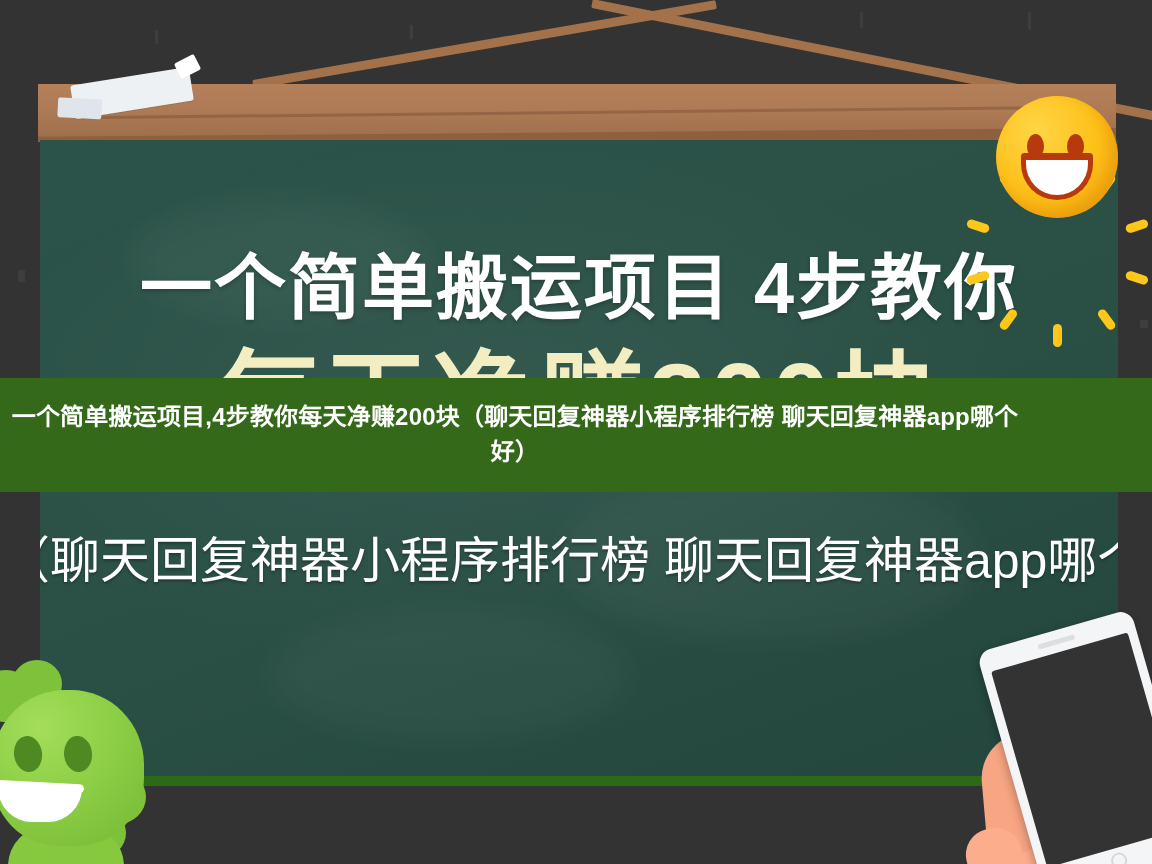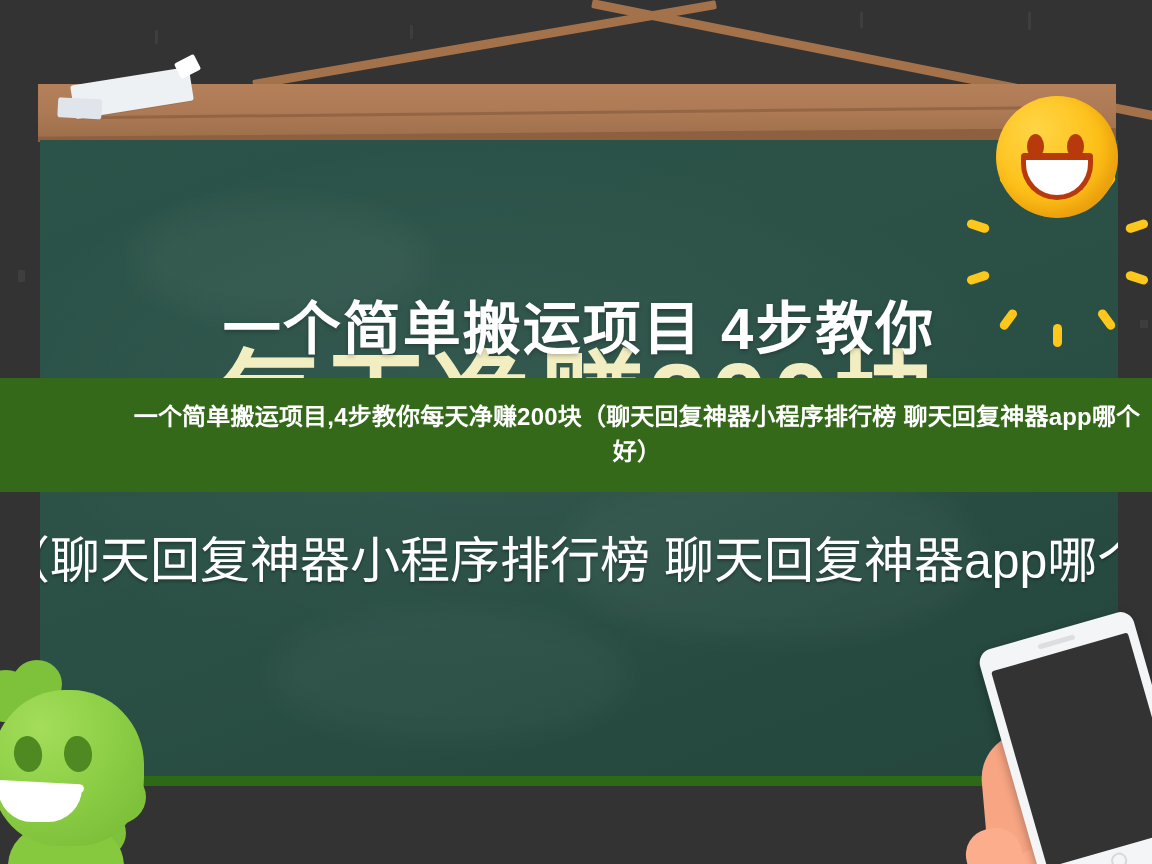--- a/index.html
+++ b/index.html
@@ -118,27 +118,26 @@
   }
 
   
   .headline {
     position: absolute;
     left: 0;
     top: 112px;
     width: 1078px;
     text-align: center;
     color: #ffffff;
-    font-size: 58px;
+    font-size: 72px;
     font-weight: 700;
     letter-spacing: 2px;
     line-height: 1;
     white-space: nowrap;
     text-shadow: 0 2px 4px rgba(0,0,0,0.25);
-    margin-top: 48px;
   }
 
   
   .subhead-yellow {
     position: absolute;
     left: 0;
     top: 208px;
     width: 1078px;
     text-align: center;
     color: #f2eec2;
@@ -168,21 +167,21 @@
   
   .caption-band {
     position: absolute;
     left: 0;
     top: 378px;
     width: 1152px;
     height: 114px;
     background: #35691a;
     display: flex;
     align-items: center;
-    justify-content: flex-end;
+    justify-content: flex-start;
     z-index: 6;
   }
   .caption-text {
     width: 1030px;
     text-align: center;
     color: #ffffff;
     font-size: 24px;
     font-weight: 700;
     line-height: 1.45;
     letter-spacing: 0.2px;

